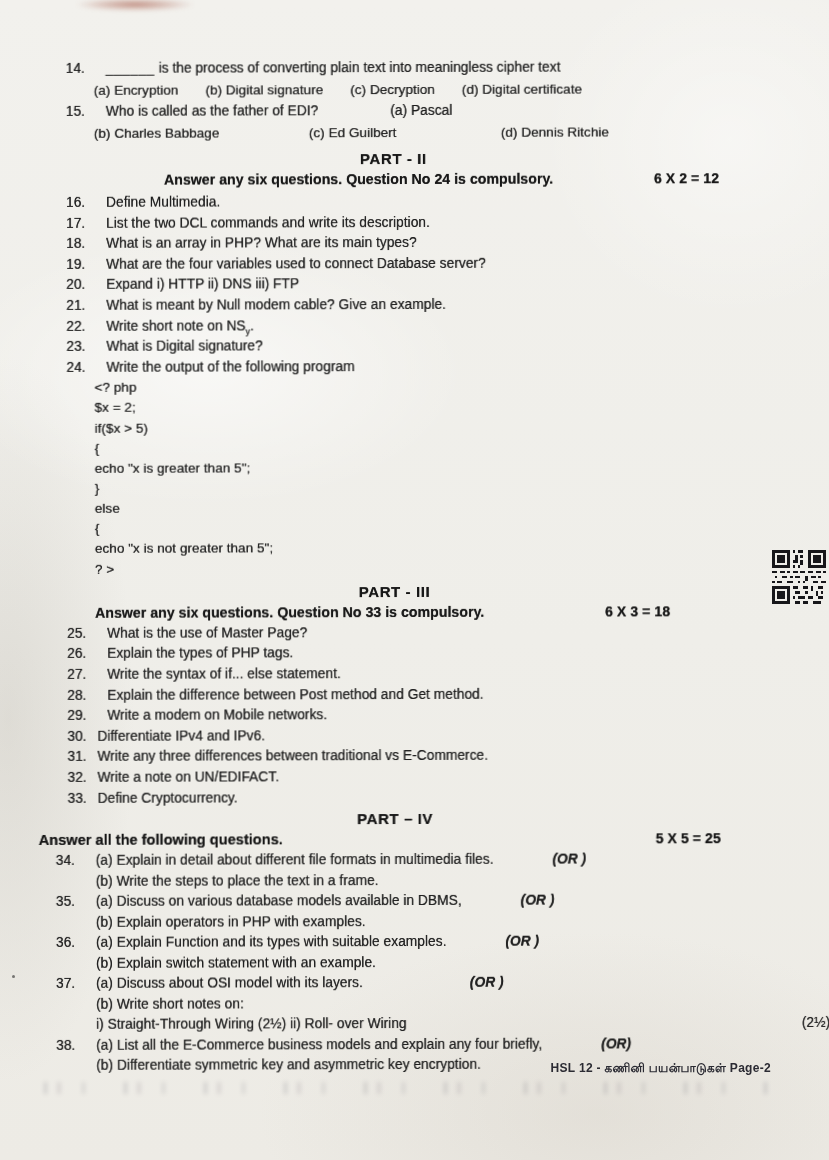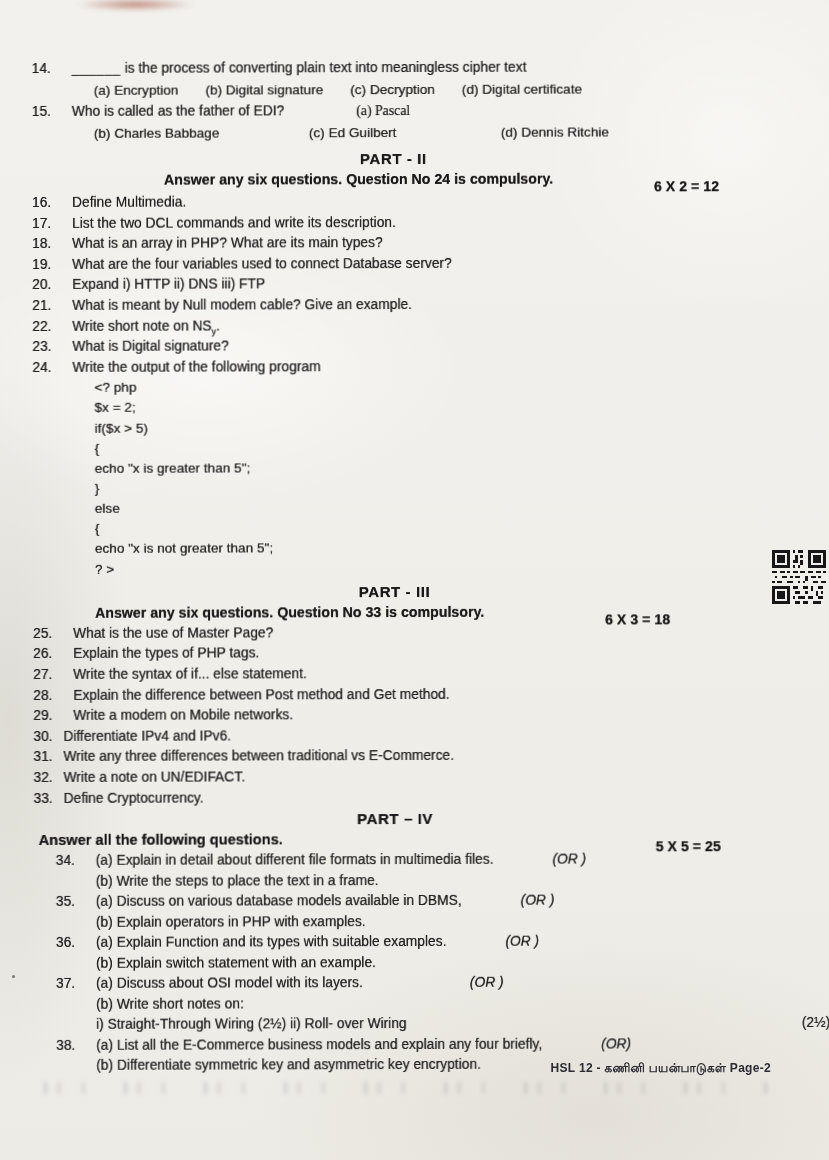--- a/index.html
+++ b/index.html
@@ -12,42 +12,42 @@
       radial-gradient(ellipse 520px 280px at 72% 96%, rgba(204,197,186,0.30), transparent 65%),
       radial-gradient(ellipse 180px 520px at 1% 62%, rgba(178,173,163,0.28), transparent 70%),
       linear-gradient(180deg,#f2f1ed,#efeee9 55%,#edebe5);
   }
   .content {
     position:absolute; inset:0; padding-top:57px;
     filter:blur(0.3px); transform:rotate(-0.15deg);
     text-shadow:0 0 0.5px rgba(25,25,25,0.75);
   }
   .qrow { position:relative; height:20.6px; line-height:20.6px; font-size:13.8px; white-space:nowrap; }
-  .qnum { display:inline-block; margin-left:33px; width:40px; }
+  .qnum { display:inline-block; margin-left:67px; width:40px; }
   .qrow.tight .qnum { width:30px; }
   .p1row { height:21.5px; line-height:21.5px; }
   .optrow { height:21.5px; line-height:21.5px; padding-left:95px; font-size:13.6px; display:flex; gap:27px; white-space:nowrap; }
   .optrow.q15o { gap:0; }
   .optrow.q15o .opt { display:inline-block; }
   .optrow.q15o .opt:nth-child(1){ width:215px; }
   .optrow.q15o .opt:nth-child(2){ width:192px; }
   .blank { letter-spacing:0.5px; }
-  .q15a-inline { margin-left:72px;font-family:Liberation Serif, serif; }
+  .q15a-inline { margin-left:72px; }
   .part-head { text-align:center; font-weight:bold; font-size:15px; height:21px; line-height:21px; letter-spacing:0.6px; transform:translateX(-20px); color:#141414; }
   .instr-row { position:relative; height:21px; line-height:21px; font-weight:bold; font-size:14.2px; color:#161616; white-space:nowrap; }
-  .instr-marks { position:absolute; top:8px; font-weight:bold; }
+  .instr-marks { position:absolute; top:0; font-weight:bold; }
   .instr2 .instr-text { margin-left:165px; } .instr2 .instr-marks { left:655px; }
   .instr3 .instr-text { margin-left:95px; }  .instr3 .instr-marks { left:605px; }
   .instr4 .instr-text { margin-left:38px; font-size:14.6px; }  .instr4 .instr-marks { left:655px; }
   .mt5 { margin-top:5px; } .mt2 { margin-top:2px; }
   .code-line { height:20.15px; line-height:20.15px; padding-left:95px; font-size:13.6px; white-space:pre; }
   .p4row { height:20.5px; line-height:20.5px; font-size:13.8px; white-space:nowrap; }
   .p4row .qnum { margin-left:55px; width:40px; }
   .brow { padding-left:95px; }
-  .or { font-weight:normal; font-style:italic; margin-left:14px;padding-left:45px; }
+  .or { font-weight:bold; font-style:italic; margin-left:14px;padding-left:45px; }
   .or.wide { margin-left:62px; }
   .subrow { display:flex; padding-left:95px; height:20.5px; line-height:20.5px; font-size:13.8px; }
   .sub-right { margin-left:auto; }
   .footer {
     position:absolute; top:1061px; right:58px; font-size:12px; font-weight:bold;
     color:#2b2b33; filter:blur(0.45px); letter-spacing:0.3px;
   }
   .qr { position:absolute; top:550px; left:772px; width:54px; height:54px; }
   .smudge-top {
     position:absolute; top:-2px; left:76px; width:118px; height:13px;

